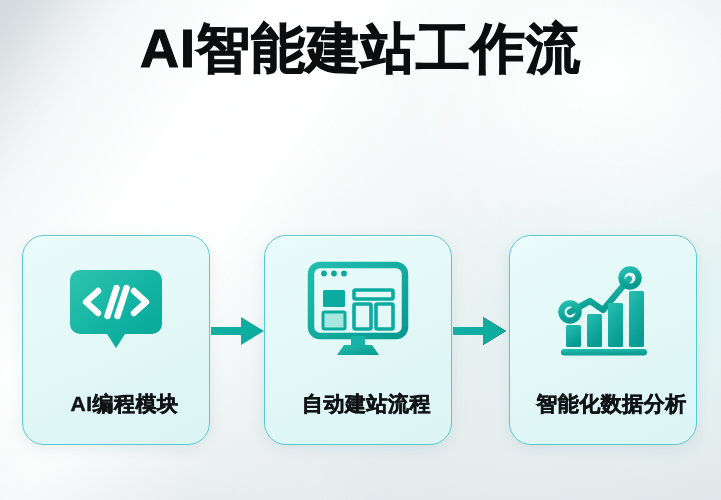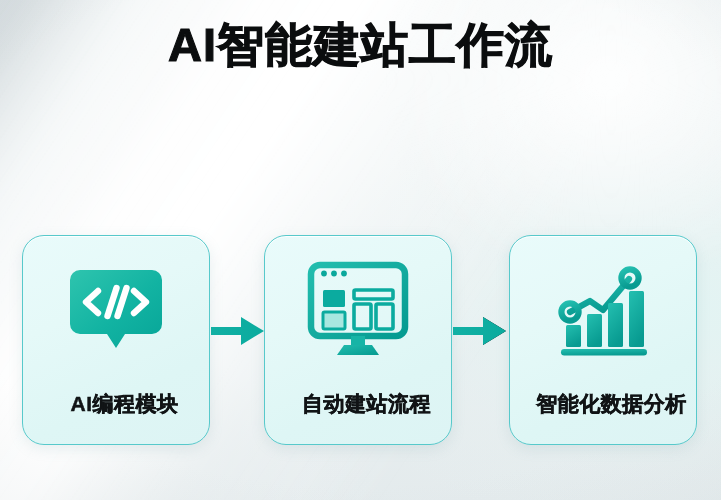--- a/index.html
+++ b/index.html
@@ -93,21 +93,21 @@
     background: radial-gradient(110% 95% at 50% 45%, rgba(255,255,255,0) 55%, rgba(206,214,217,0.42) 100%);
   }
 
   
   .title {
     position: absolute;
     left: 0;
     right: 0;
     top: 18px;
     text-align: center;
-    font-size: 47px;
+    font-size: 54px;
     line-height: 1.14;
     font-weight: 900;
     letter-spacing: 1px;
     color: #0b0d0e;
     font-family: "Liberation Sans", "DejaVu Sans", sans-serif;
     text-shadow: 0 1px 0 rgba(255,255,255,0.55);
     -webkit-text-stroke: 1.1px #0b0d0e;
   }
 
   

